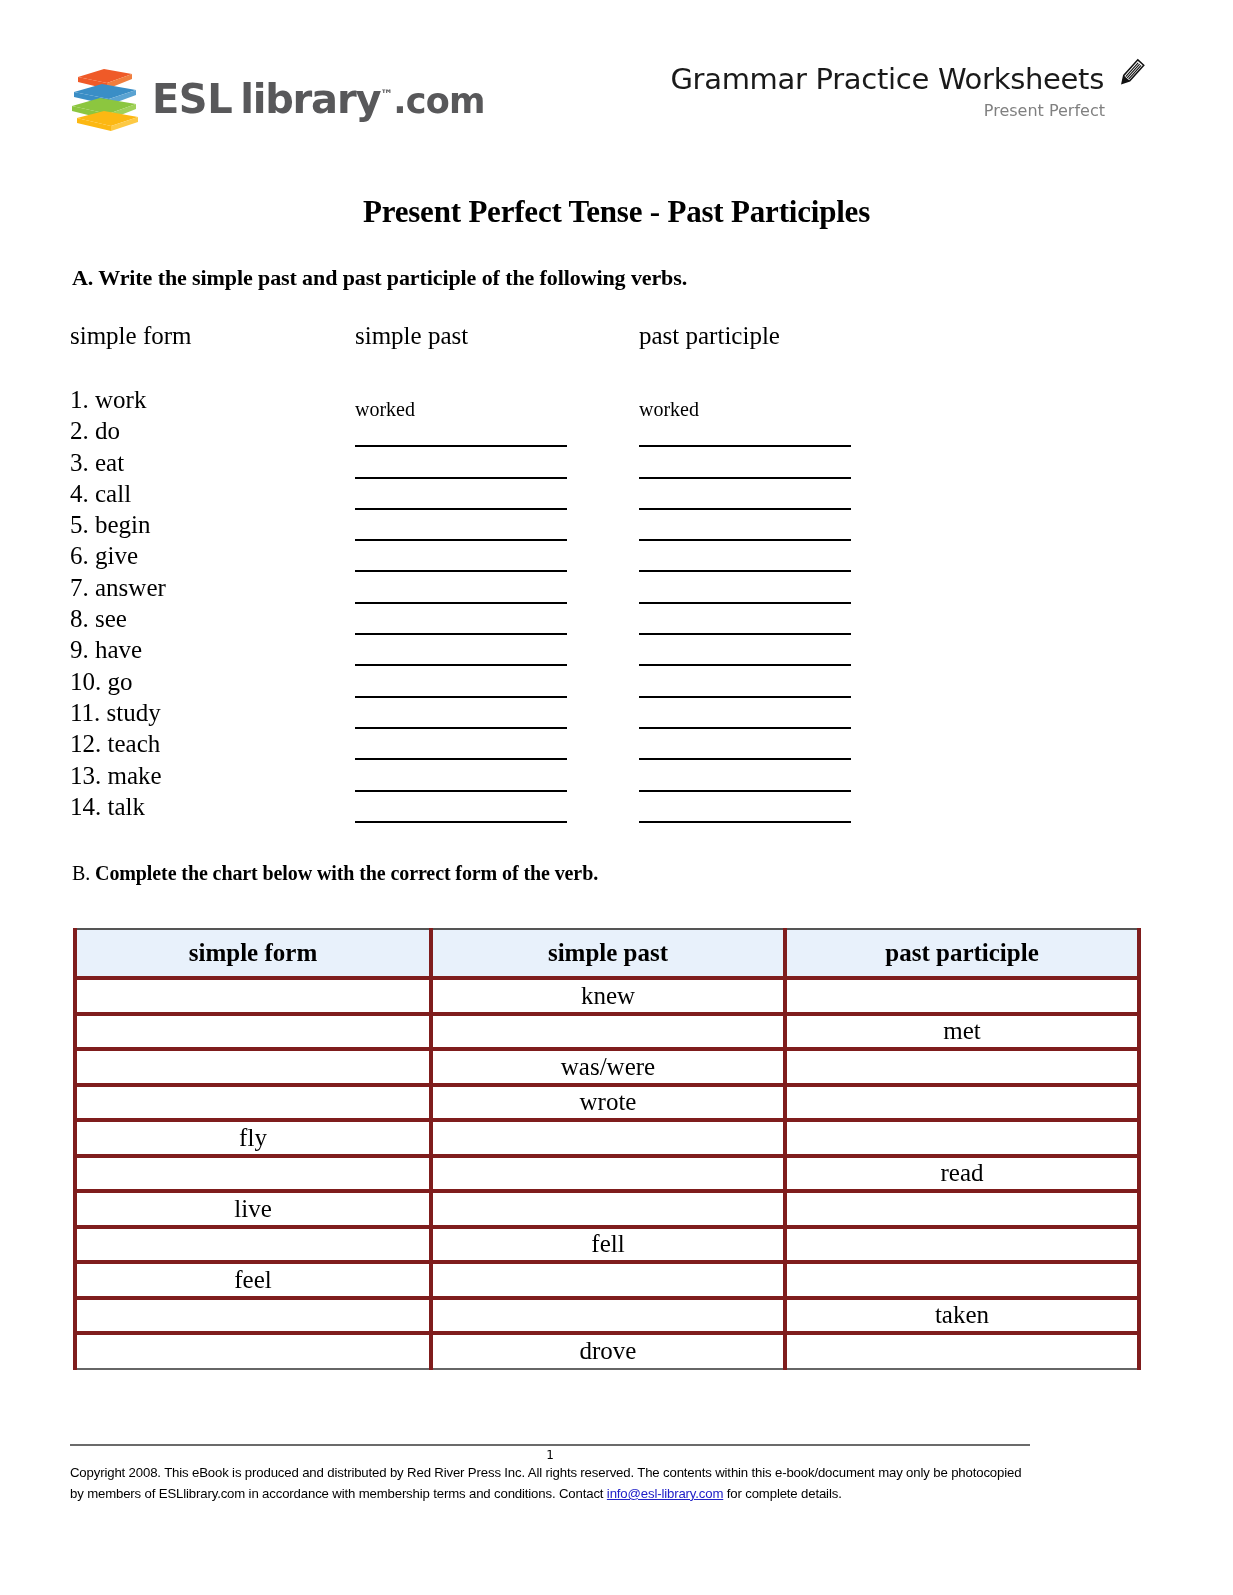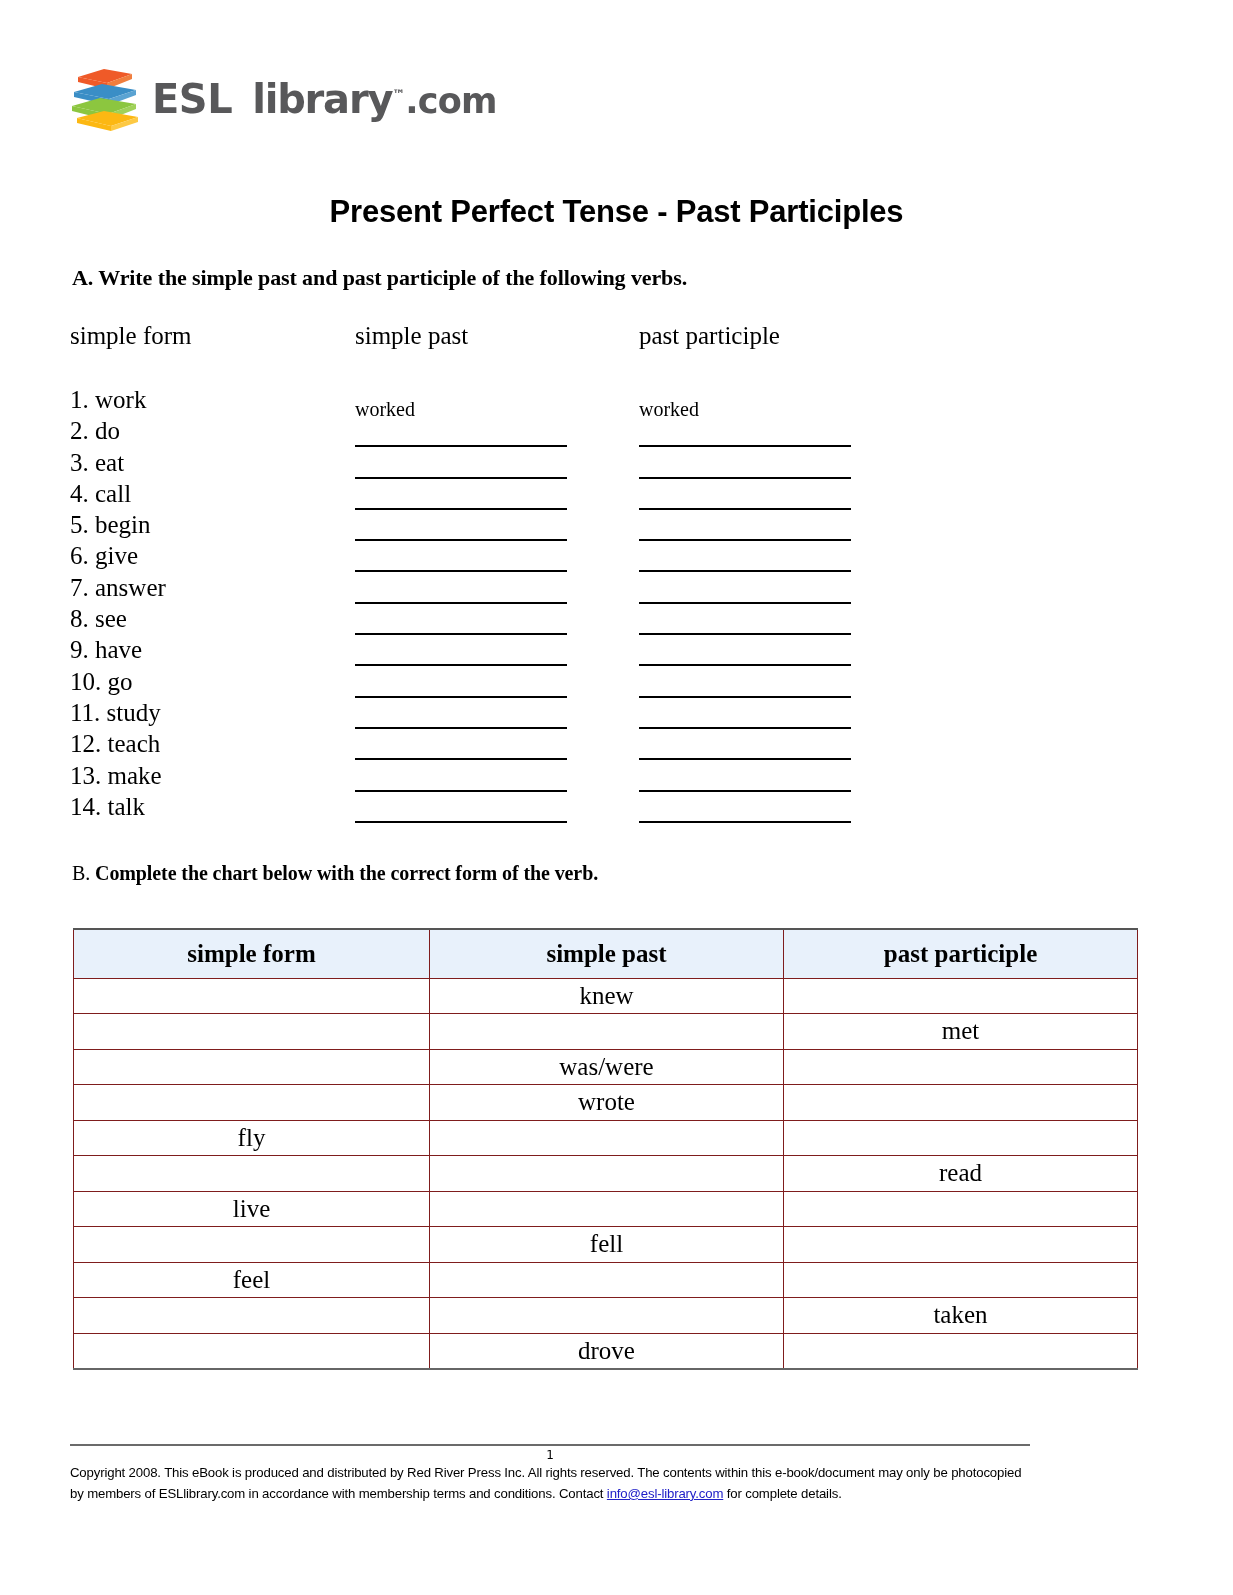--- a/index.html
+++ b/index.html
@@ -50,21 +50,21 @@
     font-size: 40px;
     font-weight: bold;
     color: #58585a;
     letter-spacing: -1.2px;
     line-height: 1;
     white-space: nowrap;
     position: relative;
     top: 3px;
   }
   .logo-wordmark .esl { letter-spacing: -0.5px; }
-  .logo-wordmark .lib { margin-left: 20px; }
+  .logo-wordmark .lib { margin-left: 8px; }
   .logo-wordmark .tm {
     font-size: 13px;
     vertical-align: super;
     font-weight: bold;
     letter-spacing: 0;
   }
   .logo-wordmark .dotcom {
     font-size: 35px;
     letter-spacing: -0.8px;
   }
@@ -107,21 +107,21 @@
 
   
   .doc-title {
     position: absolute;
     top: 194px;
     left: 0;
     width: 1233px;
     text-align: center;
     font-size: 31px;
     font-weight: bold;
-    font-family: Liberation Sans, sans-serif;
+    font-family: Liberation Serif, serif;
     letter-spacing: -0.2px;
   }
 
   
   .section-a-heading {
     position: absolute;
     top: 265px;
     left: 72px;
     font-size: 22px;
     font-weight: bold;
@@ -200,21 +200,21 @@
     left: 73px;
     width: 1064px;
   }
   table.chart {
     border-collapse: collapse;
     width: 1064px;
     table-layout: fixed;
   }
   table.chart th,
   table.chart td {
-    border: 1px solid #7f1d1d;
+    border: 4px solid #7f1d1d;
     text-align: center;
     font-size: 25px;
     font-family: "Liberation Serif", "DejaVu Serif", serif;
     padding: 0;
     height: 35.5px;
     vertical-align: middle;
   }
   table.chart th {
     background: #e8f1fb;
     font-weight: bold;
@@ -284,20 +284,35 @@
 
         <path d="M11 58 L38 51 L72 57 L45 66 Z" fill="#fcb813"></path>
         <path d="M11 58 L11 63 L45 71 L45 66 Z" fill="#fcb813"></path>
         <path d="M45 66 L72 57 L72 62 L45 71 Z" fill="#fdc944"></path>
       </svg>
       <div class="logo-wordmark">
         <span class="esl">ESL</span><span class="lib">library</span><span class="tm">™</span><span class="dotcom">.com</span>
       </div>
     </div>
 
+    <div class="header-right">
+      <div class="gpw-line">
+        <div class="gpw-title">Grammar Practice Worksheets</div>
+        <svg class="pencil-icon" viewBox="0 0 34 34">
+          <g transform="rotate(42 17 17)">
+            <path d="M14 2 L22 2 L22 23 L18 30 L14 23 Z" fill="#ffffff" stroke="#111111" stroke-width="1.5"></path>
+            <line x1="16.3" y1="4" x2="16.3" y2="22.5" stroke="#111111" stroke-width="1.1"></line>
+            <line x1="18.2" y1="4" x2="18.2" y2="22.5" stroke="#111111" stroke-width="1.1"></line>
+            <line x1="20.1" y1="4" x2="20.1" y2="22.5" stroke="#111111" stroke-width="1.1"></line>
+            <path d="M14 23 L22 23 L18 30 Z" fill="#111111"></path>
+          </g>
+        </svg>
+      </div>
+      <div class="gpw-sub">Present Perfect</div>
+    </div>
   </div>
 
   <div class="doc-title">Present Perfect Tense - Past Participles</div>
 
   <div class="section-a-heading">A. Write the simple past and past participle of the following verbs.</div>
 
   <div class="colheads">
     <div class="ch ch-1">simple form</div>
     <div class="ch ch-2">simple past</div>
     <div class="ch ch-3">past participle</div>

